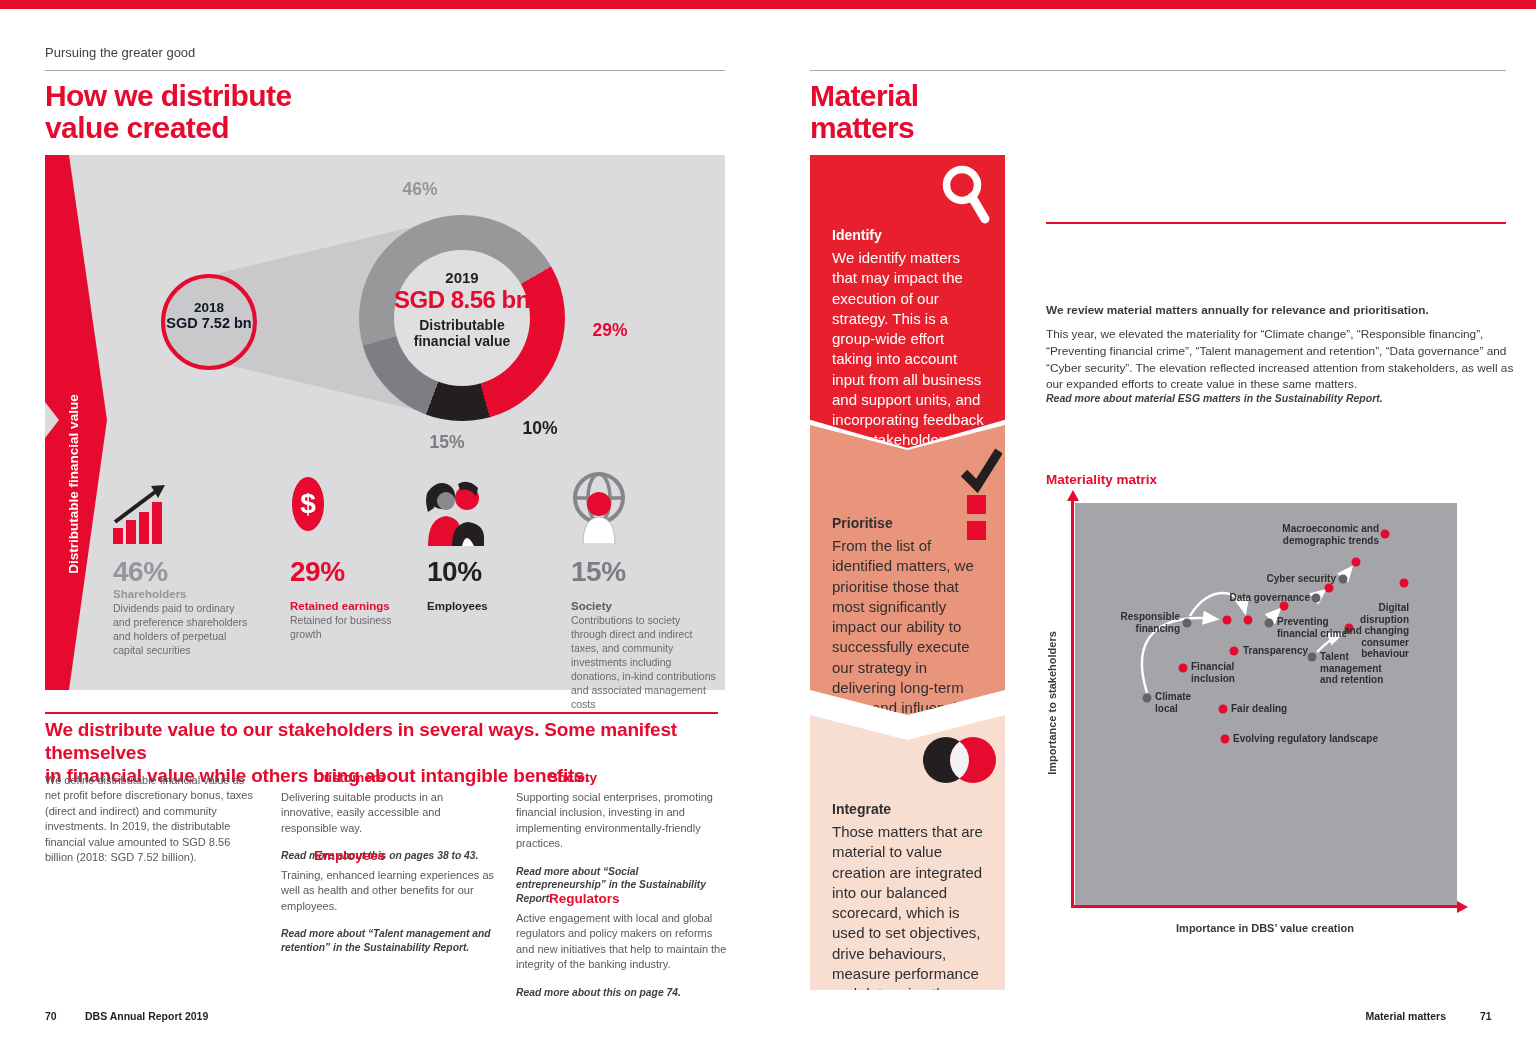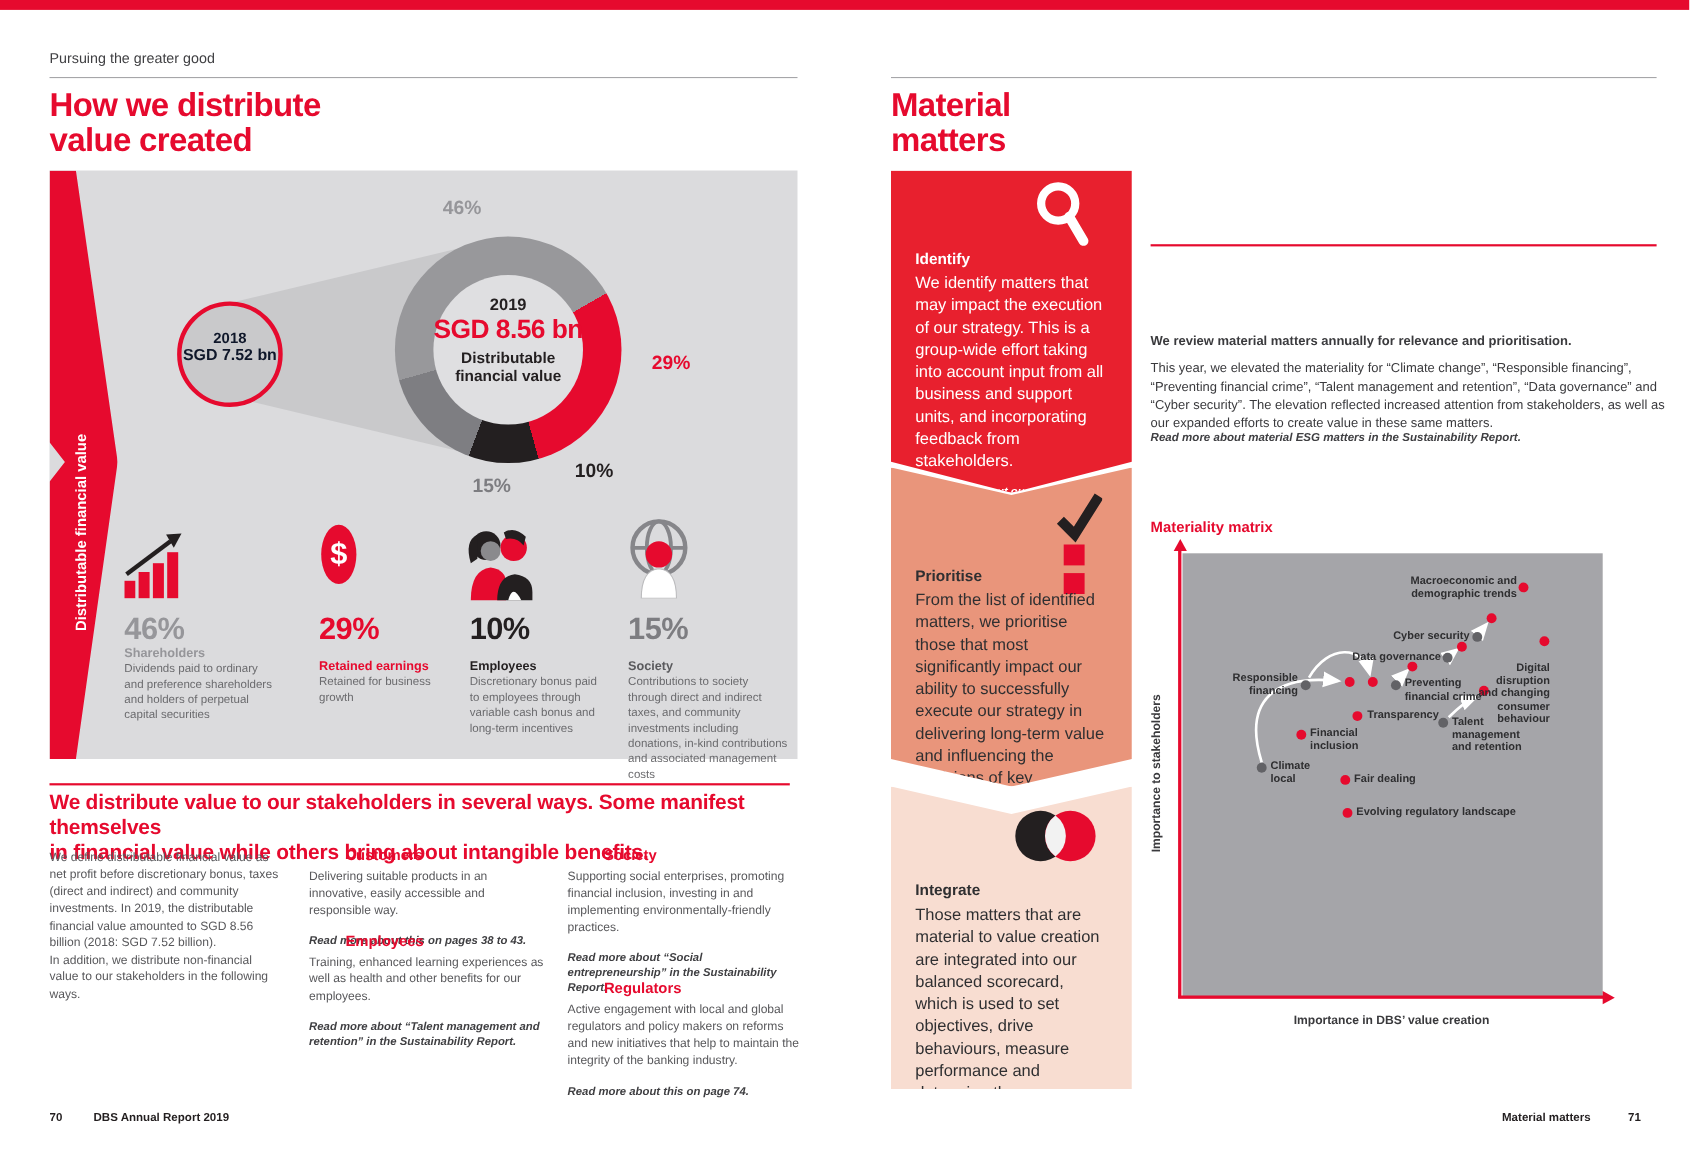--- a/index.html
+++ b/index.html
@@ -31,21 +31,21 @@
   .stat-pct{font-size:28px;font-weight:bold;letter-spacing:-0.5px;line-height:1;}
   .stat-name{font-size:11.5px;font-weight:bold;line-height:1.2;}
   .stat-desc{font-size:10.5px;color:#6b6b6e;line-height:1.33;}
 
   .intro-h{font-size:19px;font-weight:bold;color:#e60a2e;line-height:1.22;letter-spacing:-0.2px;}
   .body-sm{font-size:11px;color:#58585b;line-height:1.4;}
   .cat-name{font-size:13.5px;font-weight:bold;color:#e60a2e;padding-left:33px;}
   .readmore{font-size:10.3px;font-style:italic;font-weight:bold;color:#3f3f42;line-height:1.35;}
 
   
-  .proc{width:219px;}
+  .proc{width:195px;}
   .proc-identify{background:#e8202e;color:#fff;
     clip-path:polygon(0 0,100% 0,100% 90.4%,50% 100%,0 90.4%);}
   .proc-prioritise{background:#e9957b;color:#2f2f31;
     clip-path:polygon(0 0,50% 8.6%,100% 0,100% 91.4%,50% 100%,0 91.4%);}
   .proc-integrate{background:#f8ddd1;color:#2f2f31;
     clip-path:polygon(0 0,50% 9.1%,100% 0,100% 100%,0 100%);}
   .proc-inner{position:absolute;left:22px;right:20px;}
   .proc-title{font-size:14px;font-weight:bold;margin-bottom:5px;}
   .proc-body{font-size:15px;line-height:1.35;}
   .proc-note{font-size:10.3px;font-style:italic;font-weight:bold;line-height:1.35;margin-top:11px;}
@@ -144,34 +144,32 @@
     <div class="stat-desc">Dividends paid to ordinary and preference shareholders and holders of perpetual capital securities</div>
   </div>
   <div class="abs" style="left:290px;top:558px;width:115px;">
     <div class="stat-pct red">29%</div>
     <div class="stat-name red" style="margin-top:14px;">Retained earnings</div>
     <div class="stat-desc">Retained for business growth</div>
   </div>
   <div class="abs" style="left:427px;top:558px;width:125px;">
     <div class="stat-pct" style="color:#231f20;">10%</div>
     <div class="stat-name" style="color:#231f20;margin-top:14px;">Employees</div>
-    <div class="stat-desc">Discretionary bonus paid to employees through variable cash bonus and long-term incentives</div>
   </div>
   <div class="abs" style="left:571px;top:558px;width:145px;">
     <div class="stat-pct" style="color:#7d7d81;">15%</div>
     <div class="stat-name" style="color:#5a5a5d;margin-top:14px;">Society</div>
     <div class="stat-desc">Contributions to society through direct and indirect taxes, and community investments including donations, in-kind contributions and associated management costs</div>
   </div>
 
   <div class="abs redrule" style="left:45px;top:712px;width:673px;"></div>
   <div class="abs intro-h prewrap" style="left:45px;top:718px;width:690px;">We distribute value to our stakeholders in several ways. Some manifest themselves
 in financial value while others bring about intangible benefits.</div>
 
   <div class="abs body-sm" style="left:45px;top:773px;width:210px;">We define distributable financial value as net profit before discretionary bonus, taxes (direct and indirect) and community investments. In 2019, the distributable financial value amounted to SGD 8.56 billion (2018: SGD 7.52 billion).</div>
-  <div class="abs body-sm" style="left:45px;top:866px;width:210px;">In addition, we distribute non-financial value to our stakeholders in the following ways.</div>
 
   <div class="abs" style="left:281px;top:770px;width:215px;">
     <div class="cat-name">Customers</div>
     <div class="body-sm" style="margin-top:5px;">Delivering suitable products in an innovative, easily accessible and responsible way.</div>
     <div class="readmore" style="margin-top:13px;">Read more about this on pages 38 to 43.</div>
   </div>
   <div class="abs" style="left:281px;top:848px;width:215px;">
     <div class="cat-name">Employees</div>
     <div class="body-sm" style="margin-top:5px;">Training, enhanced learning experiences as well as health and other benefits for our employees.</div>
     <div class="readmore" style="margin-top:13px;">Read more about “Talent management and retention” in the Sustainability Report.</div>

